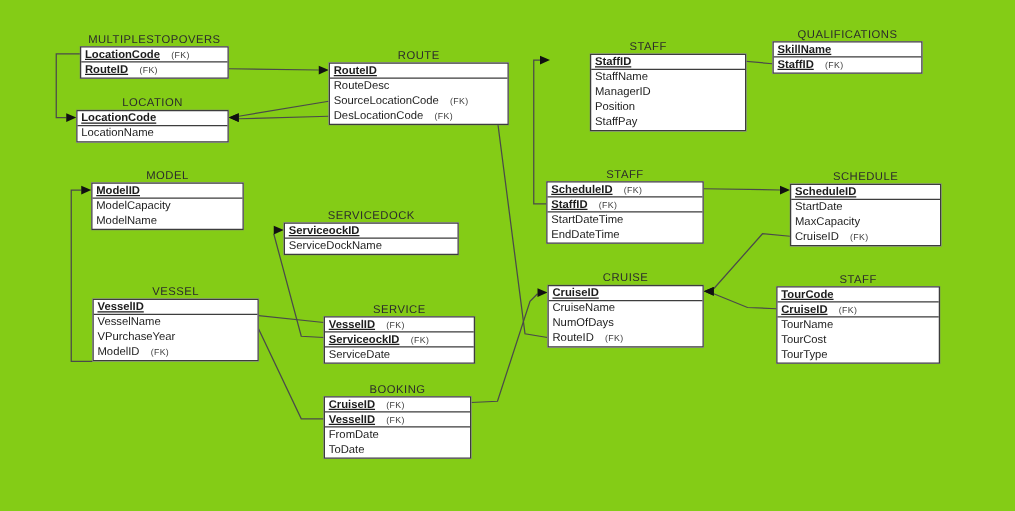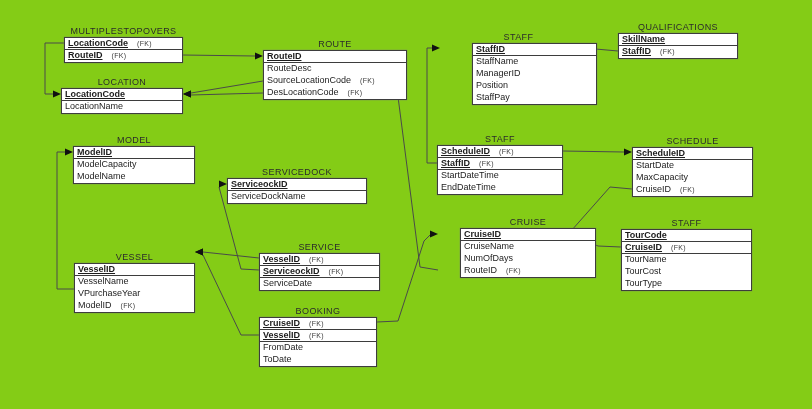--- a/index.html
+++ b/index.html
@@ -197,21 +197,21 @@
         <div class="title">SERVICEDOCK</div>
         <div class="box">
           <div class="row pk">
             <span class="fname">ServiceockID</span>
           </div>
           <div class="row">
             <span class="fname">ServiceDockName</span>
           </div>
         </div>
       </div>
-      <div class="entity" style="left: 74px; top: 263px; width: 121px;">
+      <div class="entity" style="left: 74px; top: 239px; width: 133px;">
         <div class="title">VESSEL</div>
         <div class="box">
           <div class="row pk">
             <span class="fname">VesselID</span>
           </div>
           <div class="row">
             <span class="fname">VesselName</span>
           </div>
           <div class="row">
             <span class="fname">VPurchaseYear</span>
@@ -231,21 +231,21 @@
           </div>
           <div class="row pk">
             <span class="fname">ServiceockID</span>
             <span class="fk">(FK)</span>
           </div>
           <div class="row">
             <span class="fname">ServiceDate</span>
           </div>
         </div>
       </div>
-      <div class="entity" style="left: 460px; top: 228px; width: 136px; border-radius: 13px;">
+      <div class="entity" style="left: 438px; top: 228px; width: 125px; border-radius: 13px;">
         <div class="title">CRUISE</div>
         <div class="box">
           <div class="row pk">
             <span class="fname">CruiseID</span>
           </div>
           <div class="row">
             <span class="fname">CruiseName</span>
           </div>
           <div class="row">
             <span class="fname">NumOfDays</span>

